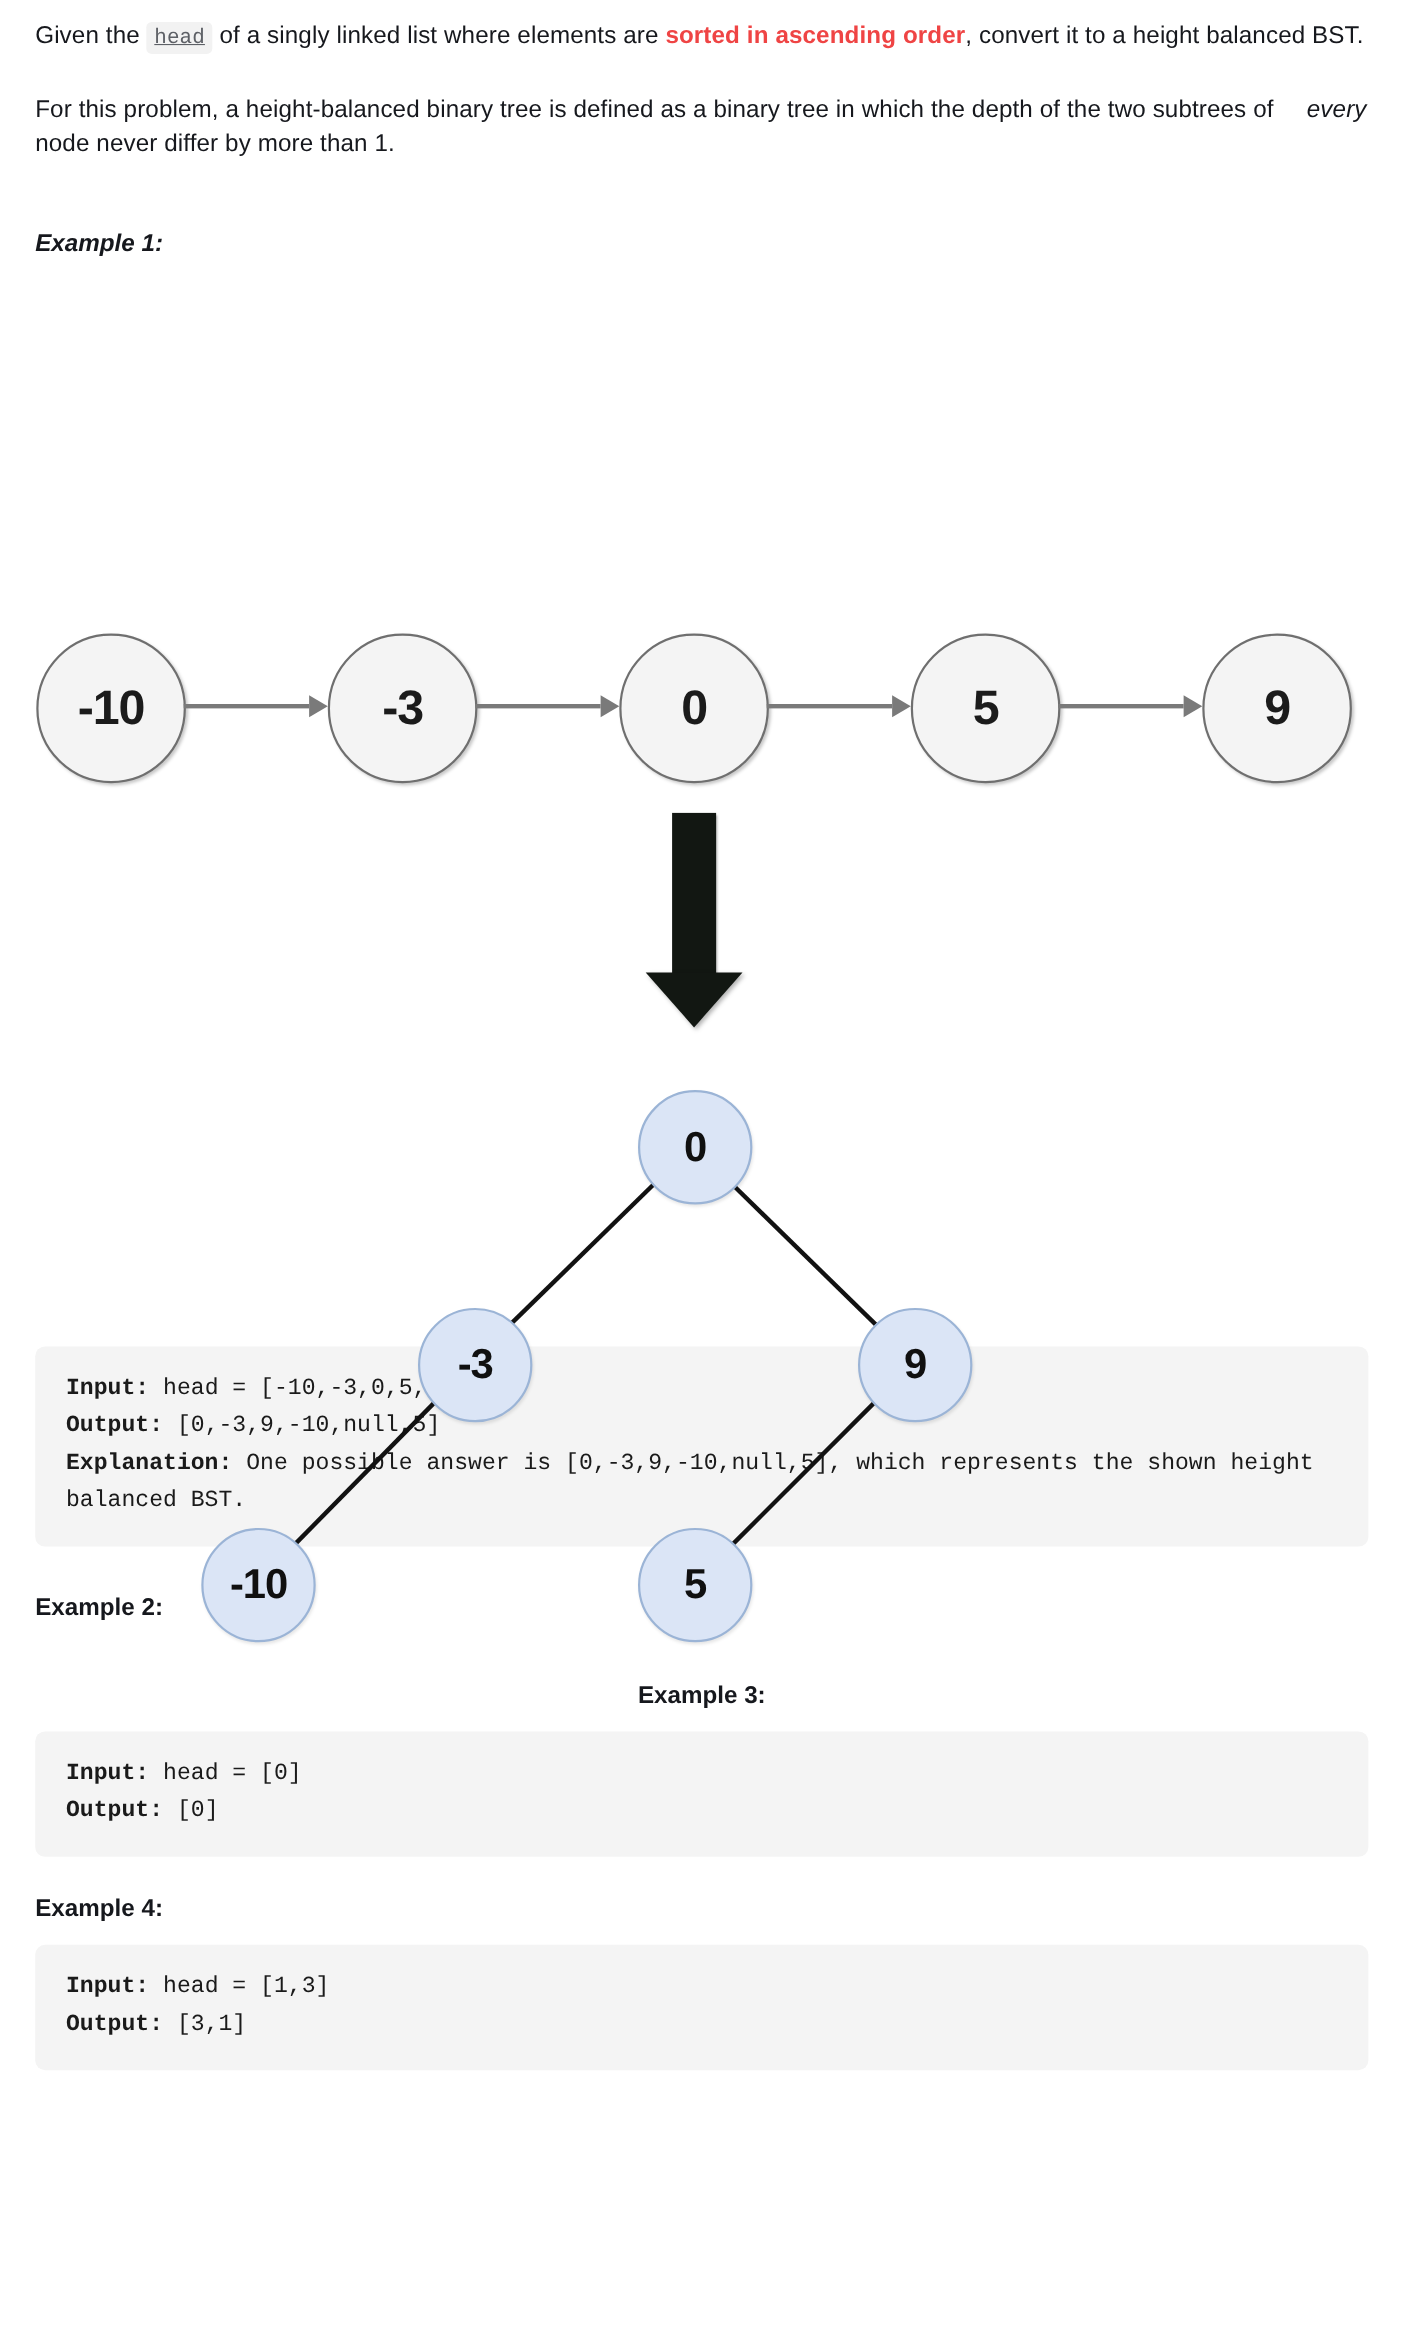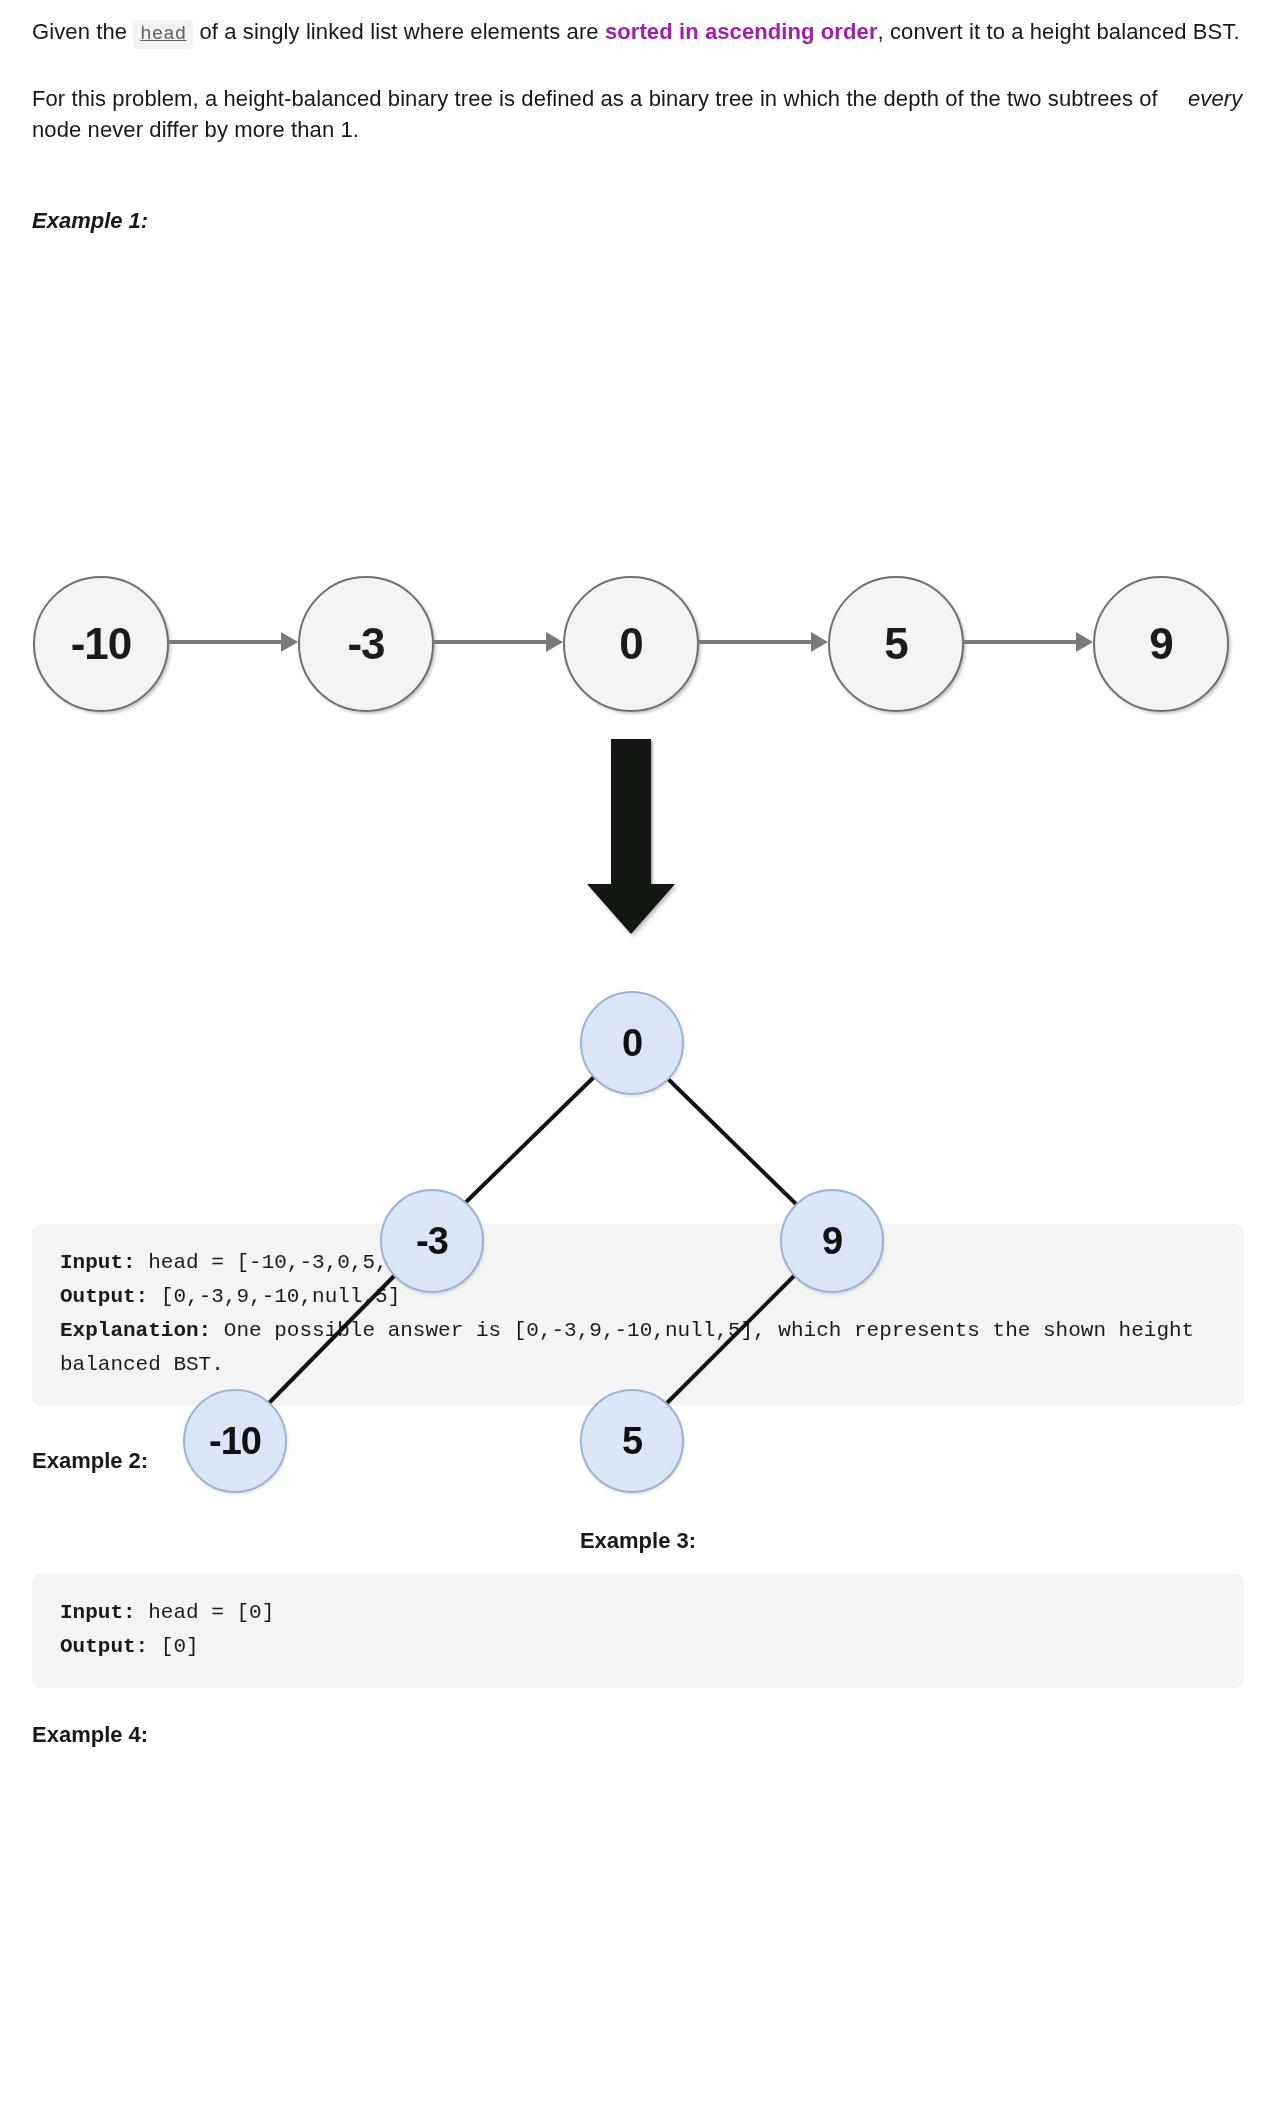--- a/index.html
+++ b/index.html
@@ -33,21 +33,21 @@
   .icode {
     font-family: "Liberation Mono", "DejaVu Sans Mono", monospace;
     font-size: 19px;
     background: #f2f2f2;
     color: #5d6066;
     border-radius: 5px;
     padding: 3px 7px 4px 7px;
     white-space: pre;
     text-decoration: underline;
   }
-  .strong { font-weight: bold; color: #a21caf; }
+  .strong { font-weight: bold; color: #ef4444; }
   .ital { font-style: italic; margin-left: 24px; }
 
   .ex-heading {
     font-size: 22px;
     font-weight: bold;
     color: #16181d;
     margin: 0 32px;
   }
   #ex1-heading { padding-top: 62px; font-style: italic; }
   #ex2-heading { padding-top: 0; }
@@ -203,14 +203,16 @@
 
   <div class="ex-heading" id="ex3-heading">Example 3:</div>
   <div class="spacer-20"></div>
   <div class="codeblock"><b>Input:</b><span> head = [0]</span>
 <b>Output:</b><span> [0]</span></div>
 
   <div class="spacer-34"></div>
 
   <div class="ex-heading" id="ex4-heading">Example 4:</div>
   <div class="spacer-20"></div>
+  <div class="codeblock"><b>Input:</b><span> head = [1,3]</span>
+<b>Output:</b><span> [3,1]</span></div>
 
 </div>
 
 </body></html>

